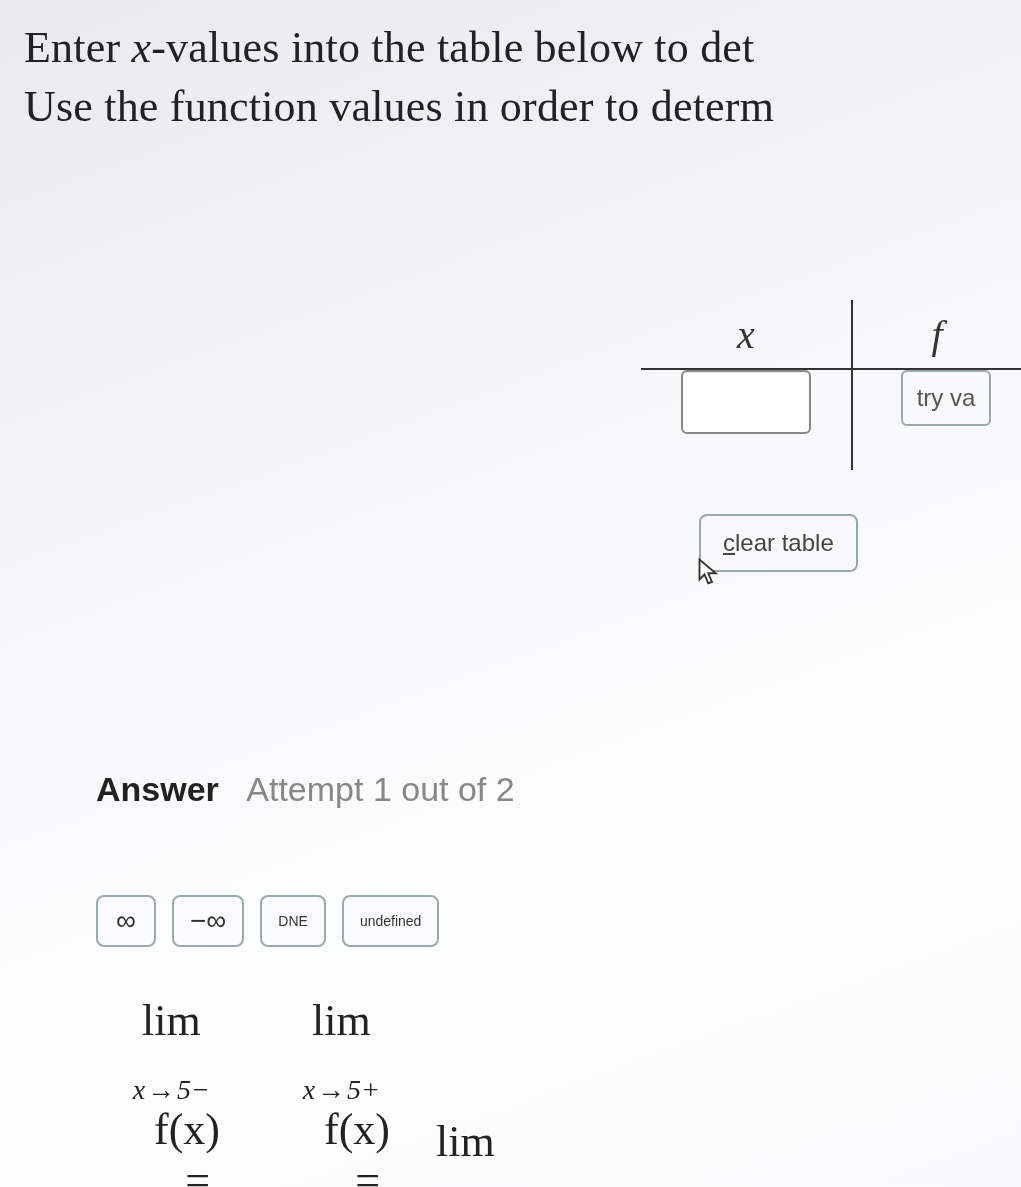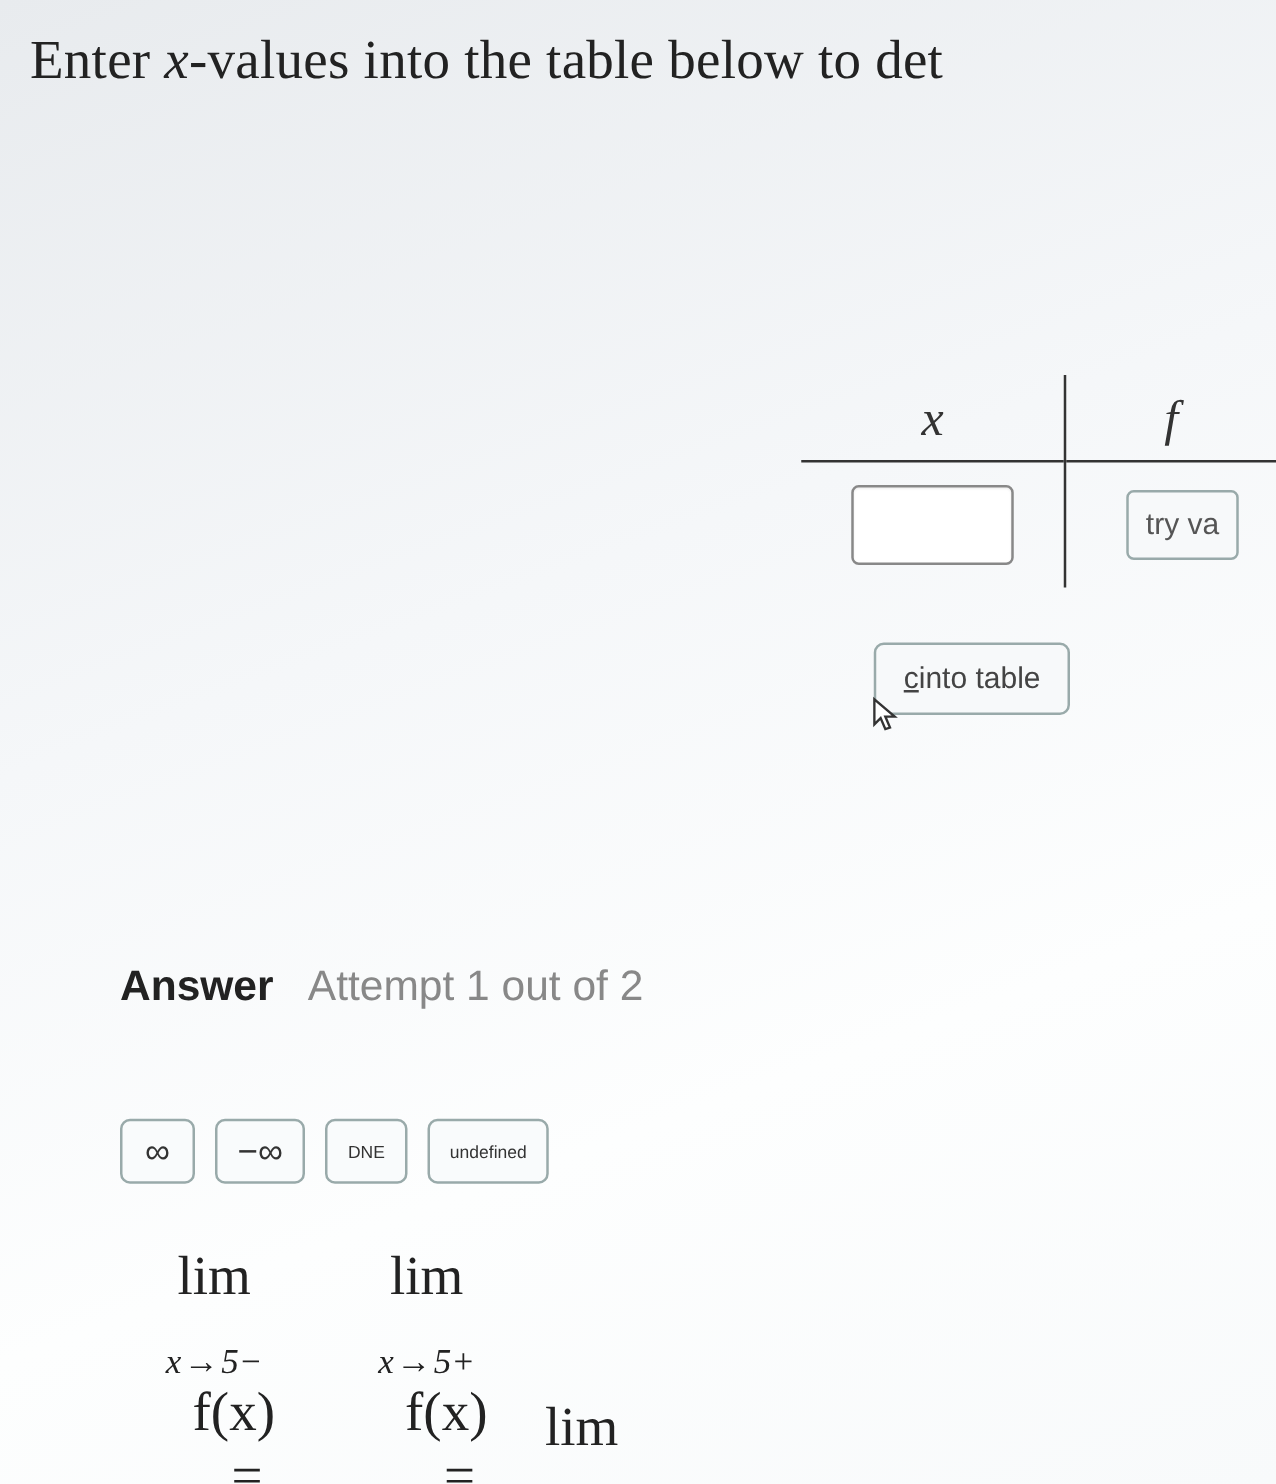--- a/index.html
+++ b/index.html
@@ -55,21 +55,21 @@
       justify-content: center;
       border-bottom: 2px solid #333;
       font-size: 40px;
       font-style: italic;
       color: #333;
     }
     .tbl-cell {
       height: 100px;
       width: 100%;
       display: flex;
-      align-items: center;
+      align-items: flex-start;
       justify-content: center;
     }
     .x-input {
       width: 130px;
       height: 64px;
       border: 2px solid #888;
       border-radius: 6px;
       background: #fff;
       box-shadow: inset 0 1px 2px rgba(0,0,0,0.08);
     }
@@ -193,41 +193,42 @@
   </style>
 </head>
 <body>
 
 <div class="page">
 
   <div class="instructions">
     <div class="line">
       <span>Enter </span><span class="math-x">x</span><span>-values into the table below to det</span>
     </div>
+    <div class="line">Use the function values in order to determ</div>
   </div>
 
   <div class="table-area">
     <div class="tbl">
       <div class="tbl-col left">
         <div class="tbl-head">x</div>
         <div class="tbl-cell">
           <input class="x-input" type="text" style="">
         </div>
       </div>
       <div class="tbl-col right">
         <div class="tbl-head">f</div>
         <div class="tbl-cell">
           <button class="try-btn">try va</button>
         </div>
       </div>
     </div>
     <div class="clear-btn-wrap">
       <button class="clear-btn">
         <span class="underline">c</span>
-          <span>into table</span>
+          <span>lear table</span>
         <svg class="cursor-icon" viewBox="0 0 32 32">
           <path d="M10 6 L10 22 L14 18 L17 25 L20 24 L17 17 L23 17 Z" fill="#fff" stroke="#333" stroke-width="1.5"></path>
         </svg>
       </button>
     </div>
   </div>
 
   <div class="answer-section">
     <div class="answer-heading">
       <span class="bold">Answer</span>

